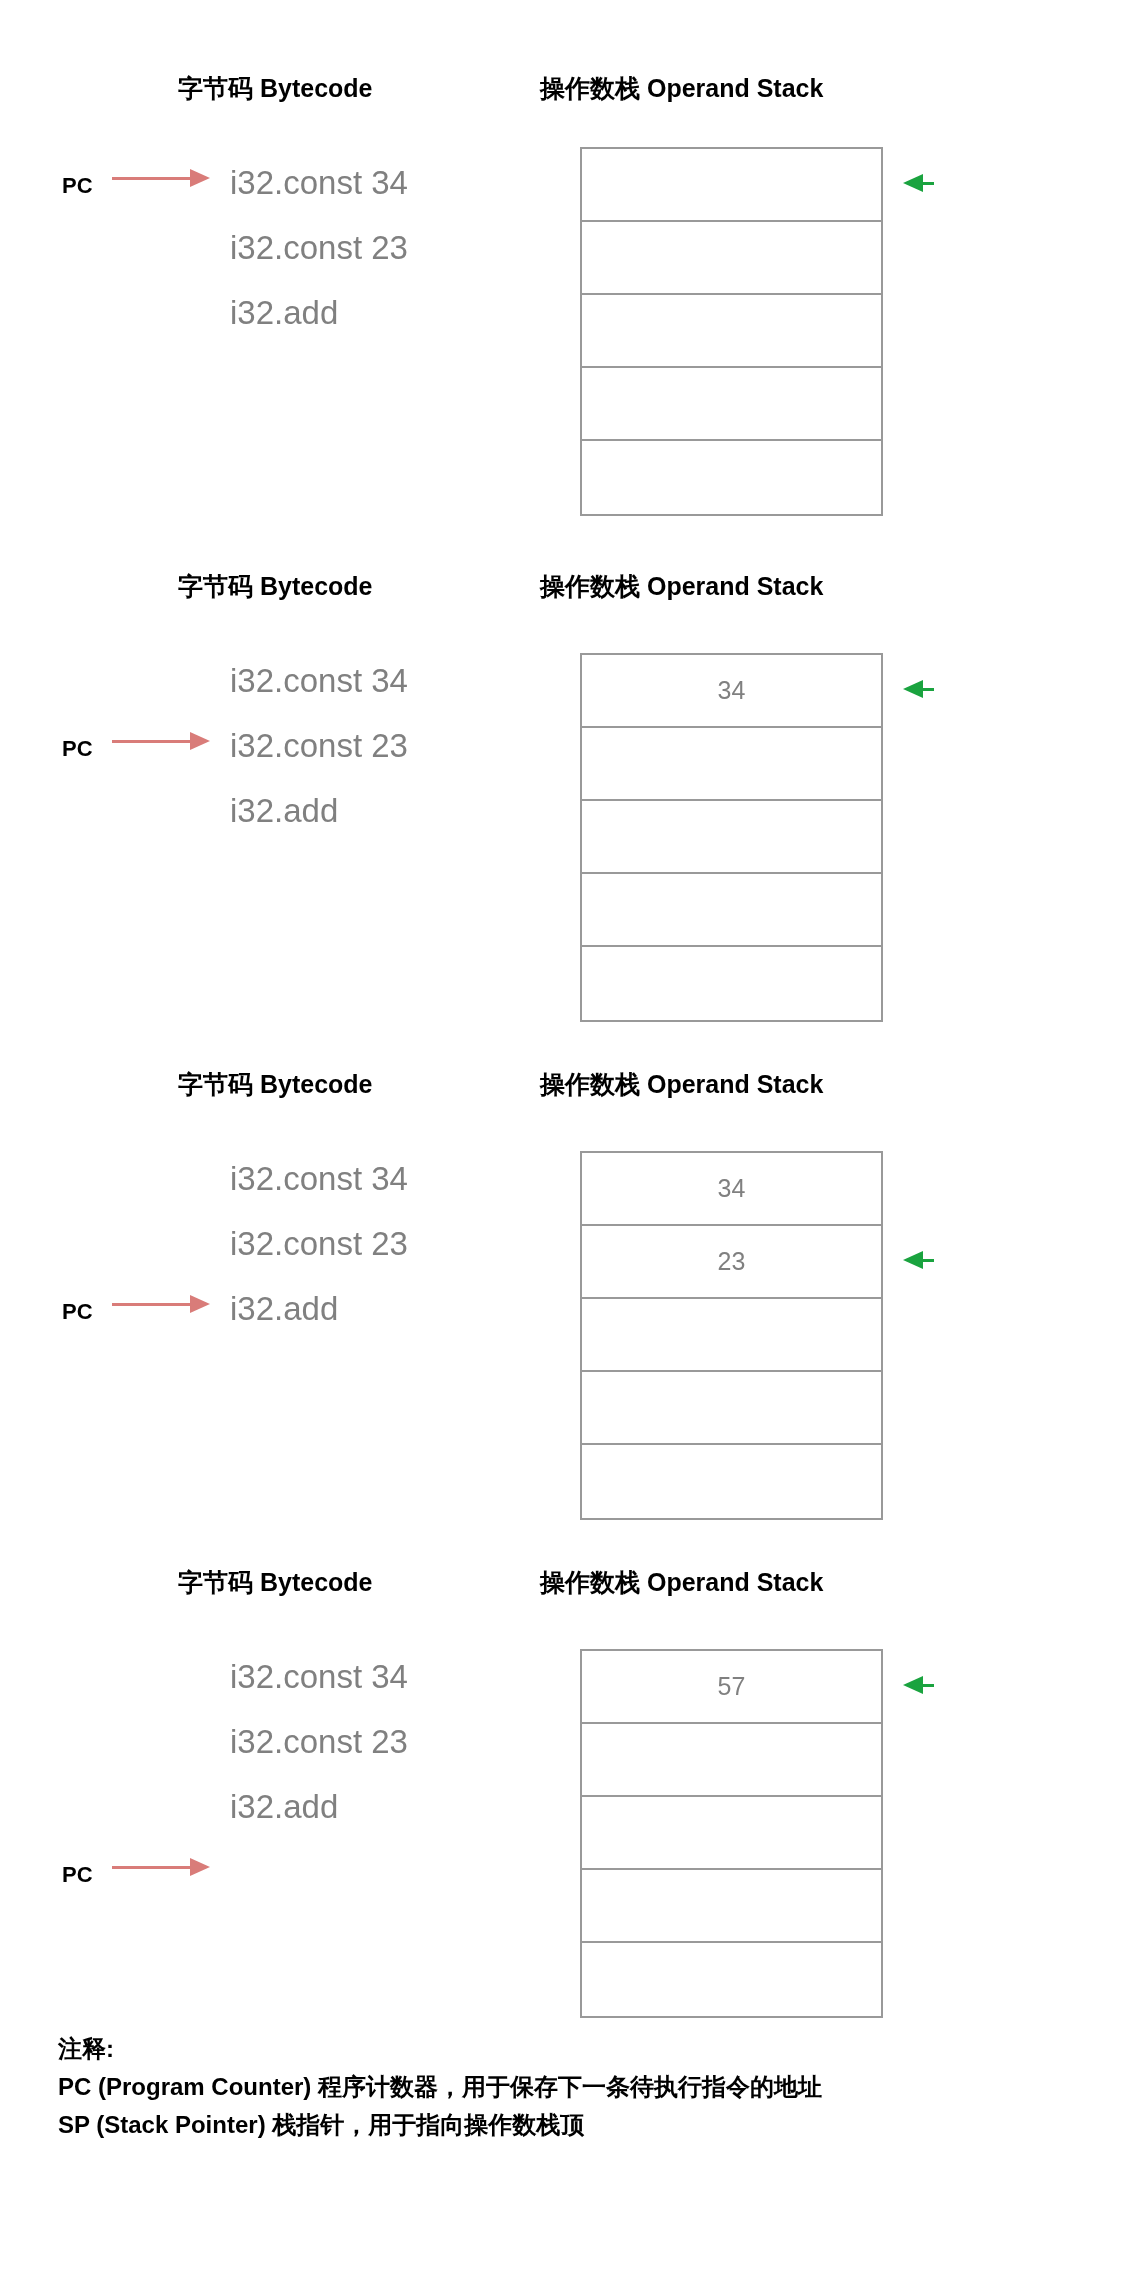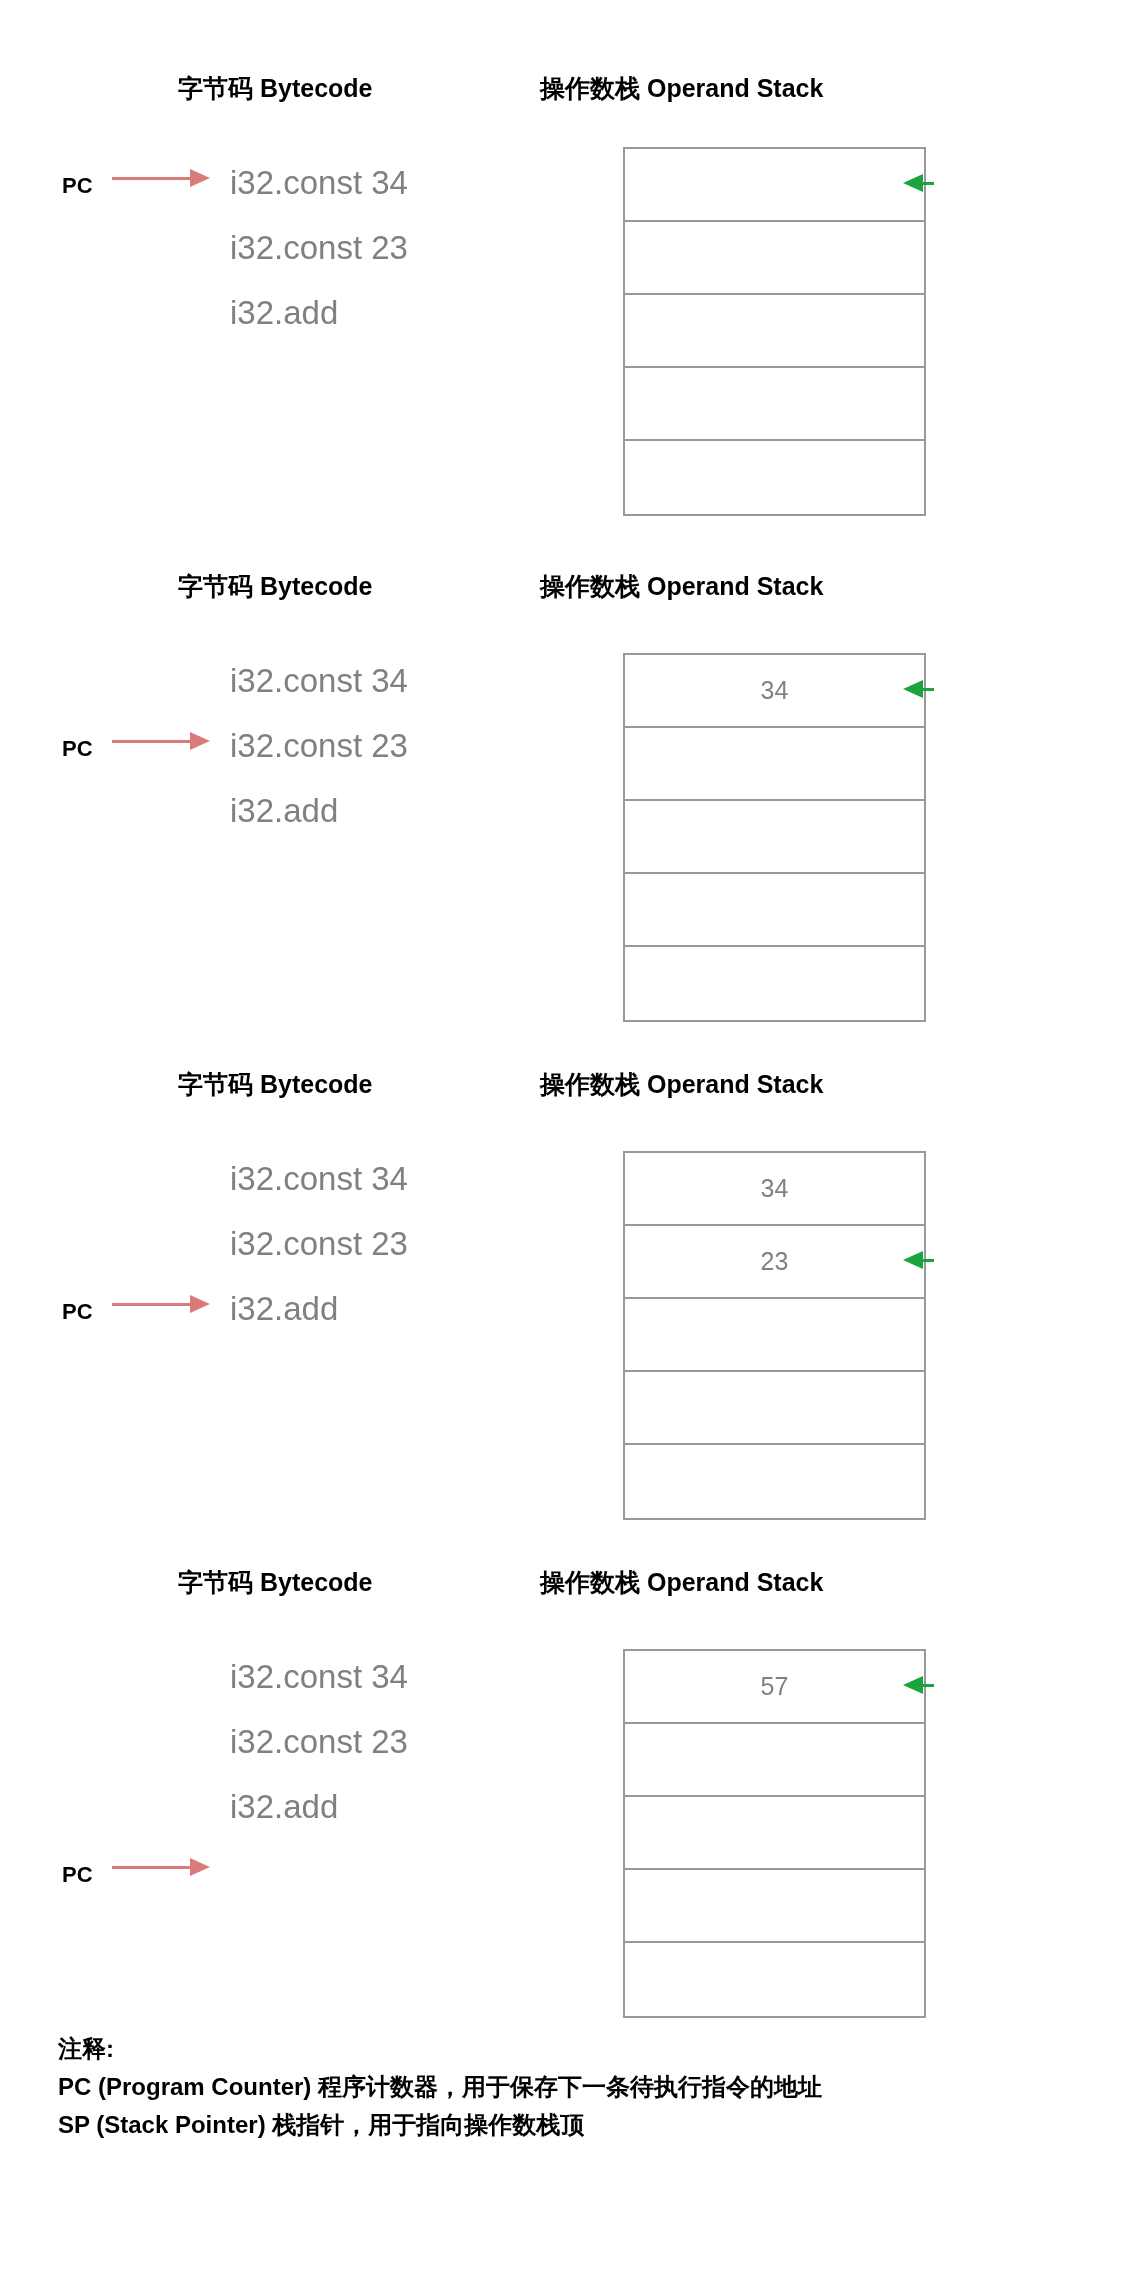--- a/index.html
+++ b/index.html
@@ -94,21 +94,20 @@
     border-left: 20px solid #d97c79;
   }
 
   
   .stack-box {
     position: absolute;
     left: 580px;
     width: 303px;
     border: 2px solid #999999;
     box-sizing: border-box;
-    margin-left: 43px;
   }
   .stack-cell {
     height: 73px;
     box-sizing: border-box;
     border-bottom: 2px solid #999999;
     display: flex;
     align-items: center;
     justify-content: center;
     font-size: 25px;
     color: #808080;

